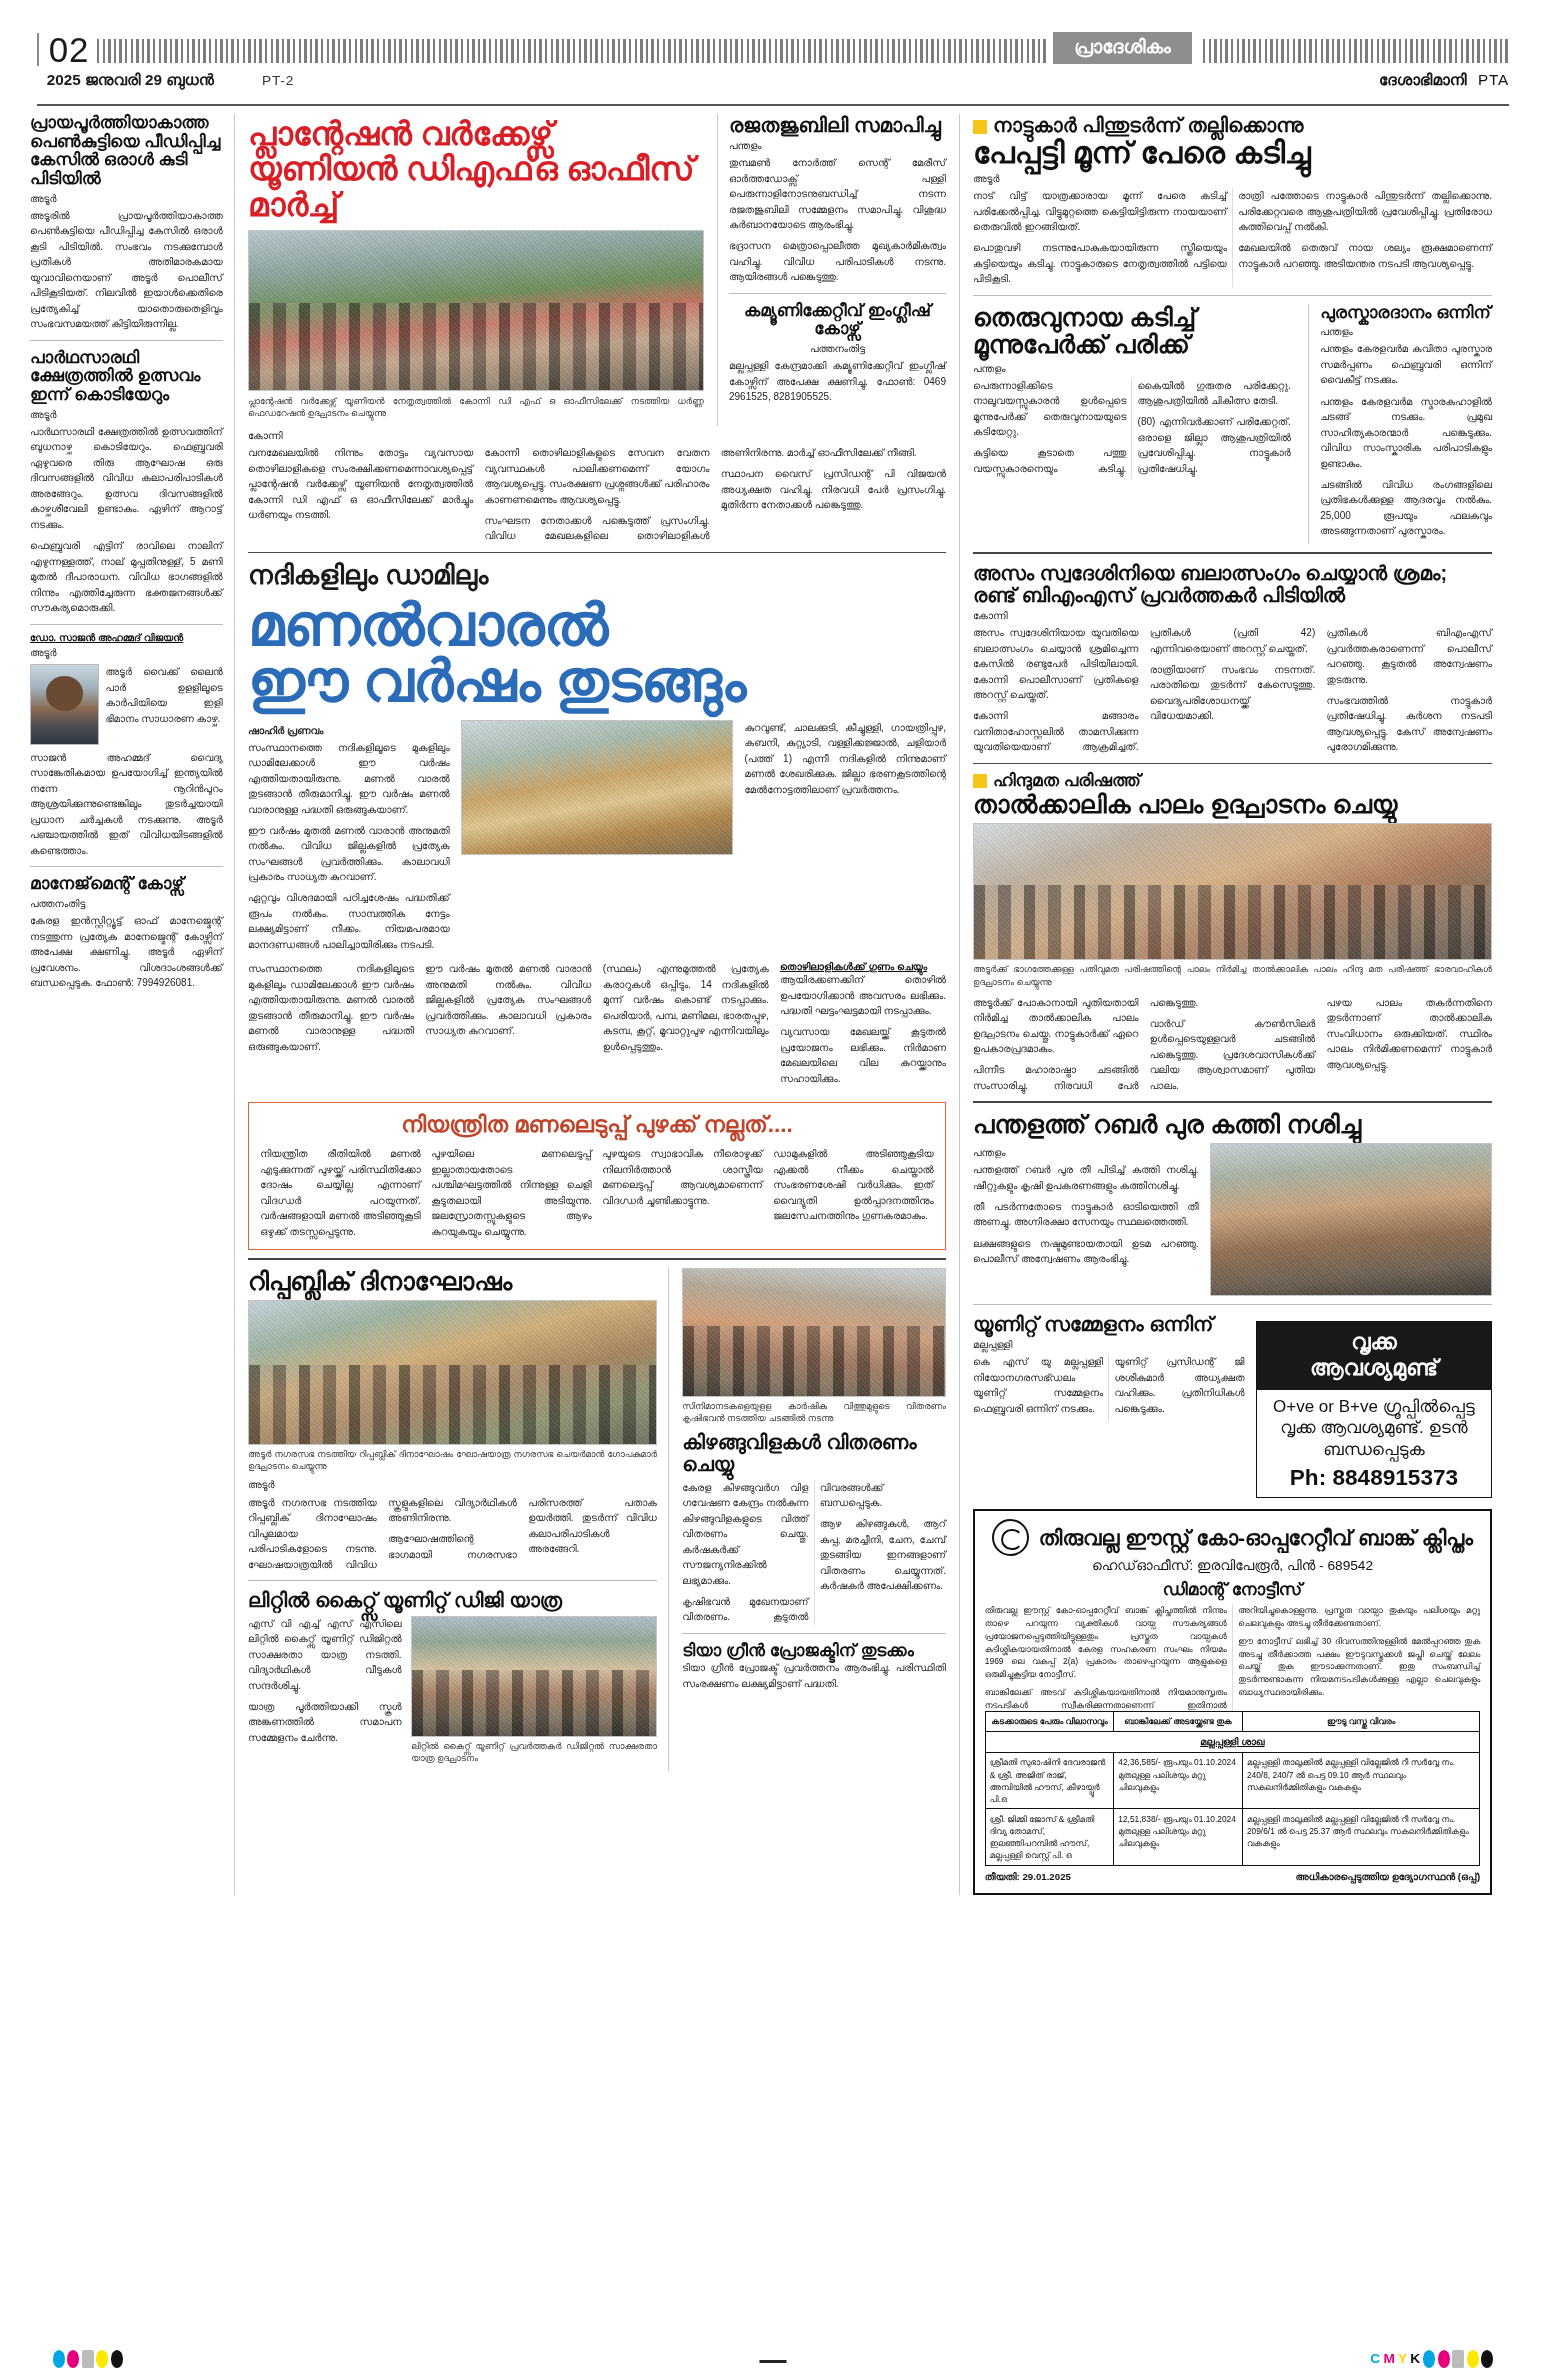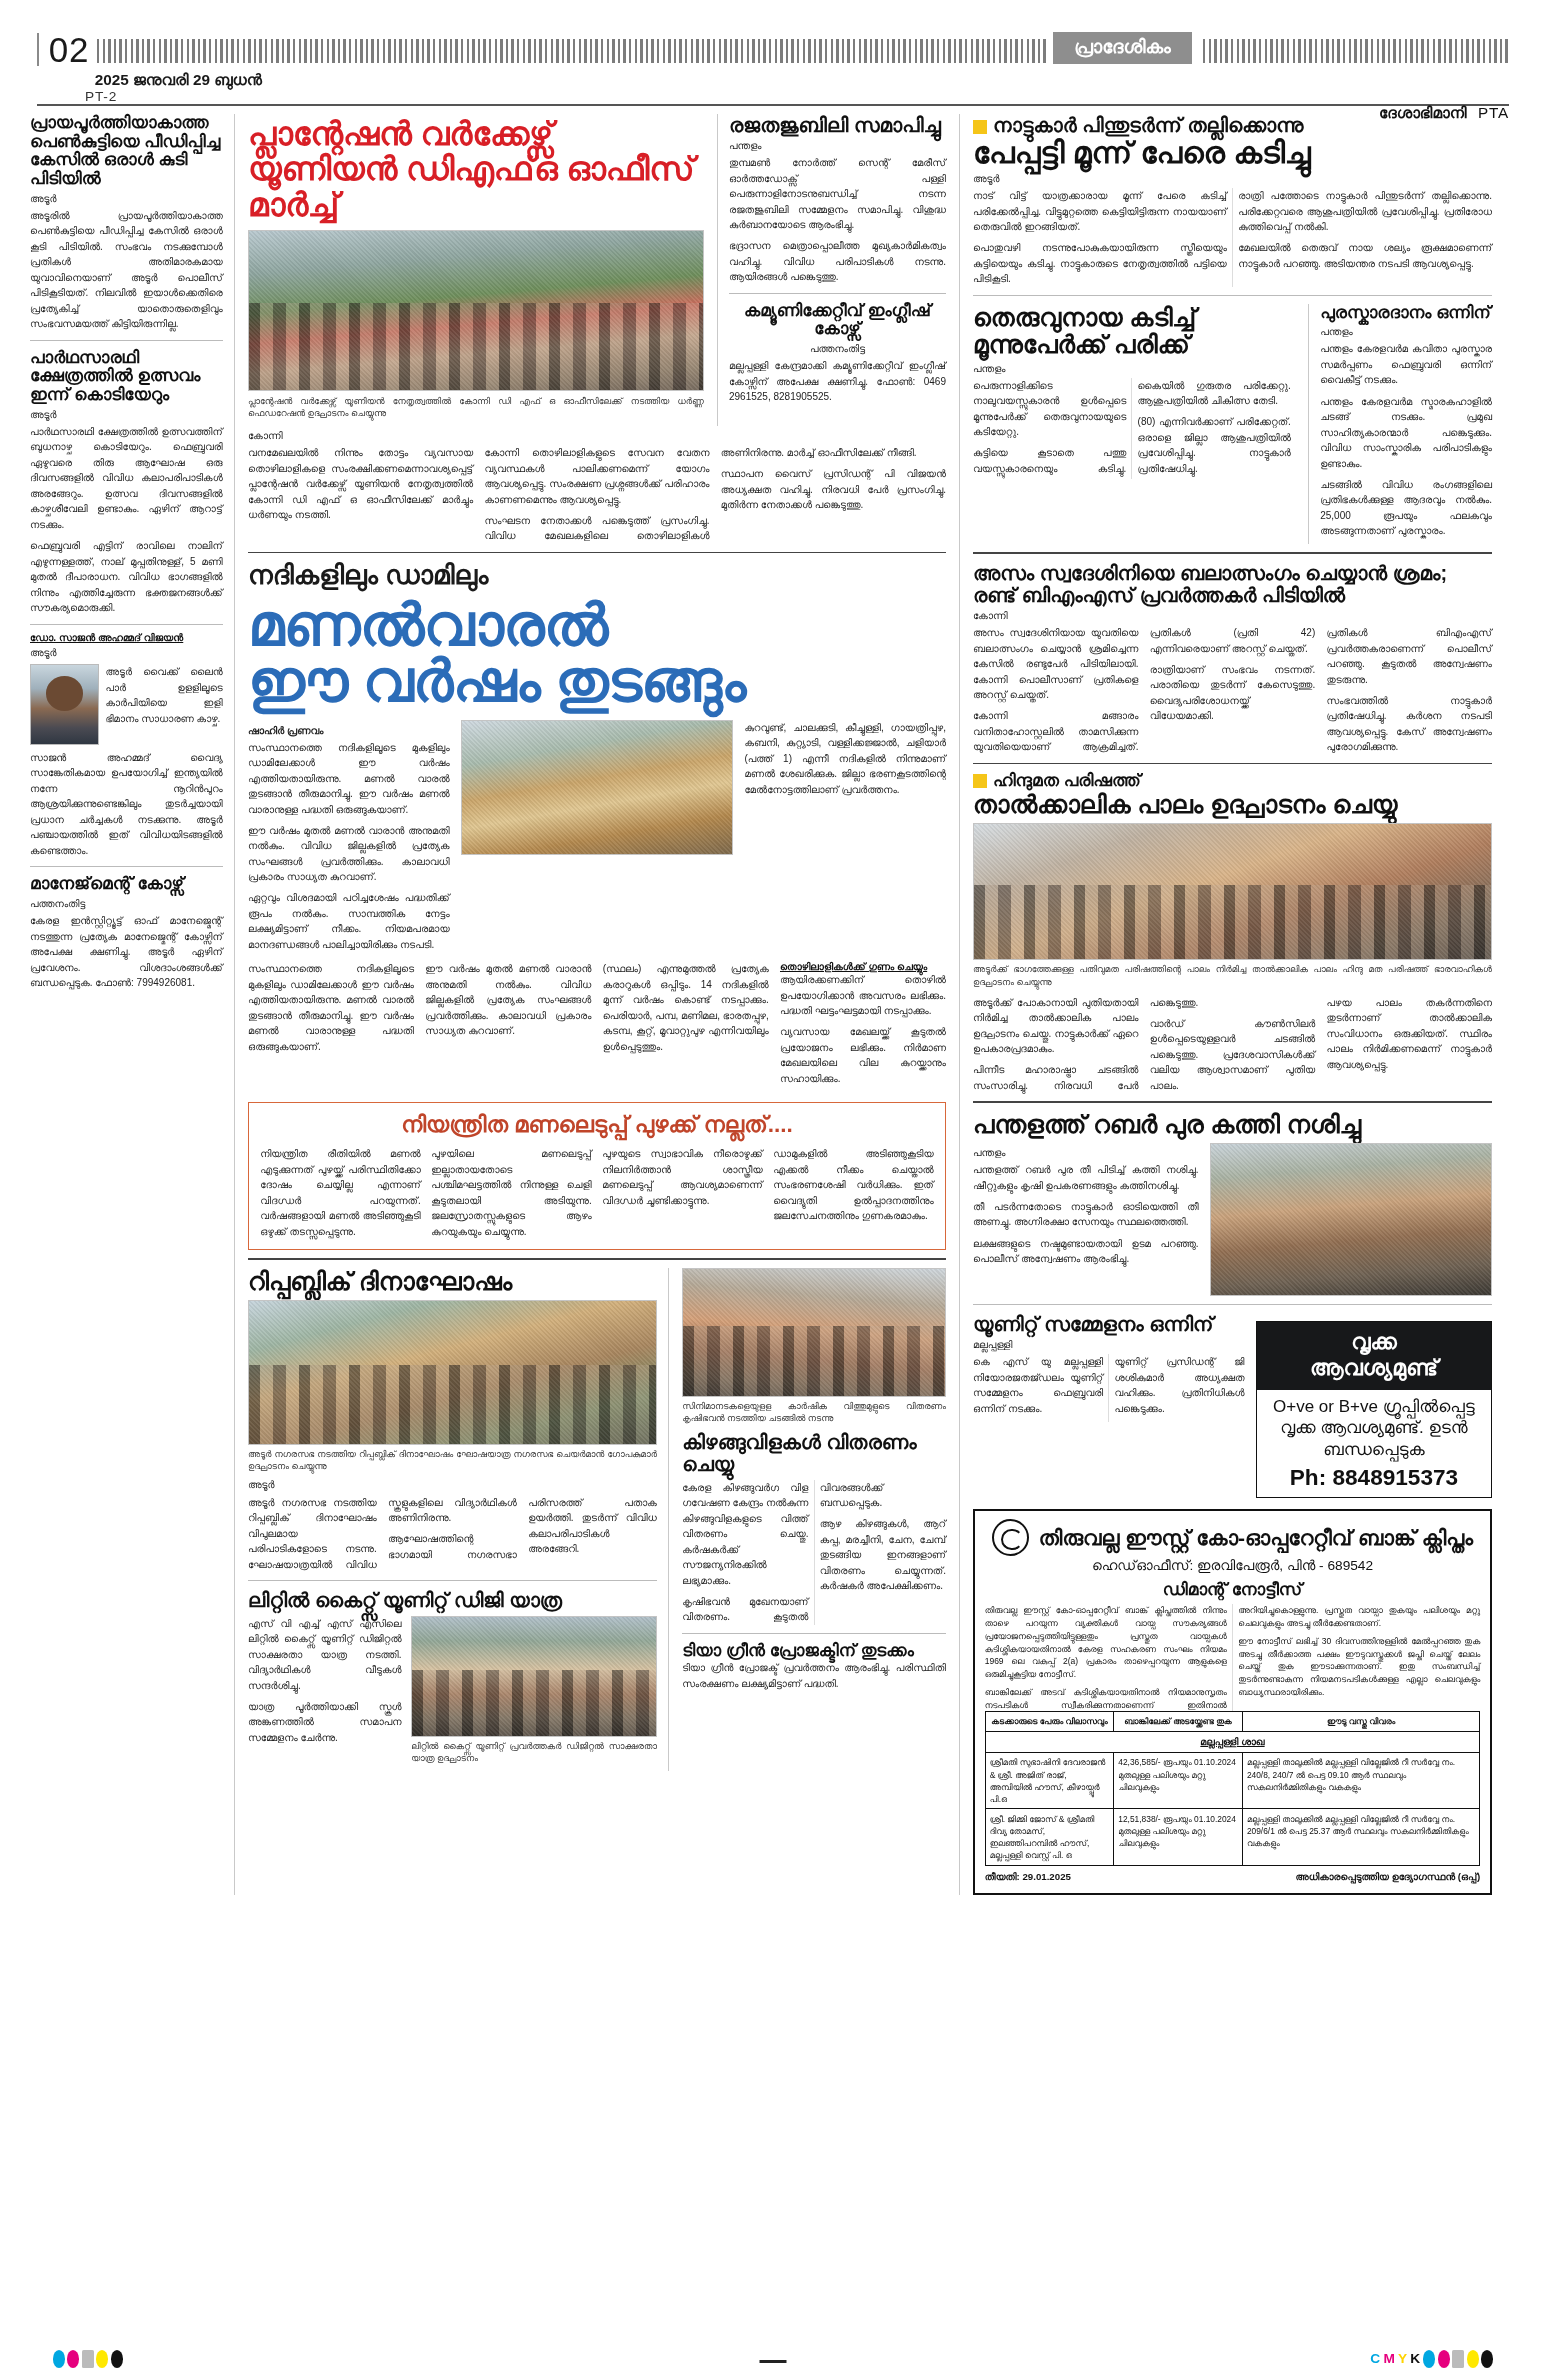--- a/index.html
+++ b/index.html
@@ -28,21 +28,21 @@
     background:repeating-linear-gradient(to right,#7c7c7c 0px,#7c7c7c 2.4px,#ffffff 2.4px,#ffffff 5.6px);
   }
   .mh-section {
     background:#8e8e8e; color:#fff; font-size:18.5px; font-weight:700;
     padding:4px 21px 5.6px 21px; margin:0 4.8px 2.4px 4.8px; white-space:nowrap;
   }
   .mh-rule2 {
     width:306px; height:24px; margin:0 0 3.2px 6.4px;
     background:repeating-linear-gradient(to right,#7c7c7c 0px,#7c7c7c 2.4px,#ffffff 2.4px,#ffffff 5.6px);
   }
-  .mh-sub { display:flex; align-items:baseline; margin-top:4.8px;flex-direction:column; }
+  .mh-sub { display:flex; align-items:baseline; margin-top:4.8px; }
   .mh-date { font-size:15.3px; font-weight:700; color:#1a1a1a; padding-left:9.7px; }
   .mh-edition { font-size:13.7px; color:#333; margin-left:48px; letter-spacing:0.8px; }
   .mh-brand { margin-left:auto; font-size:15.3px; font-weight:700; }
   .mh-brand .pta { font-weight:400; margin-left:11.3px; letter-spacing:0.8px; }
 
   .topline { margin:6.4px 37px 0 37px; height:1.6px; background:#555; }
 
   
   .content { margin:8px 37px 0 30px; display:flex; gap:0; }
   .colA { width:205px; padding-right:11.3px; border-right:0.8px solid #c9c9c9; }
@@ -440,21 +440,21 @@
         </div>
       </div>
 
       <div class="rule-h"></div>
 
       <div class="vsplit" style="gap:11.3px">
         <div style="flex:1.15">
           <div class="hl-blk h-md">യൂണിറ്റ് സമ്മേളനം ഒന്നിന്</div>
           <div class="byline">മല്ലപ്പള്ളി</div>
           <div class="cols2">
-            <p class="body">കെ എസ് യു മല്ലപ്പള്ളി നിയോരജതജ്ഡലം യൂണിറ്റ് സമ്മേളനം ഫെബ്രുവരി ഒന്നിന് നടക്കും.</p>
+            <p class="body">കെ എസ് യു മല്ലപ്പള്ളി നിയോനഗരസഭ്ഡലം യൂണിറ്റ് സമ്മേളനം ഫെബ്രുവരി ഒന്നിന് നടക്കും.</p>
             <p class="body">യൂണിറ്റ് പ്രസിഡന്റ് ജി ശശികുമാർ അധ്യക്ഷത വഹിക്കും. പ്രതിനിധികൾ പങ്കെടുക്കും.</p>
           </div>
         </div>
         <div style="flex:1">
           <div class="ad-kidney">
             <div class="ad-kidney-hd">
               <div>വൃക്ക</div>
               <div>ആവശ്യമുണ്ട്</div>
             </div>
             <div class="ad-kidney-bd">O+ve or B+ve ഗ്രൂപ്പിൽപ്പെട്ട വൃക്ക ആവശ്യമുണ്ട്. ഉടൻ ബന്ധപ്പെടുക</div>

